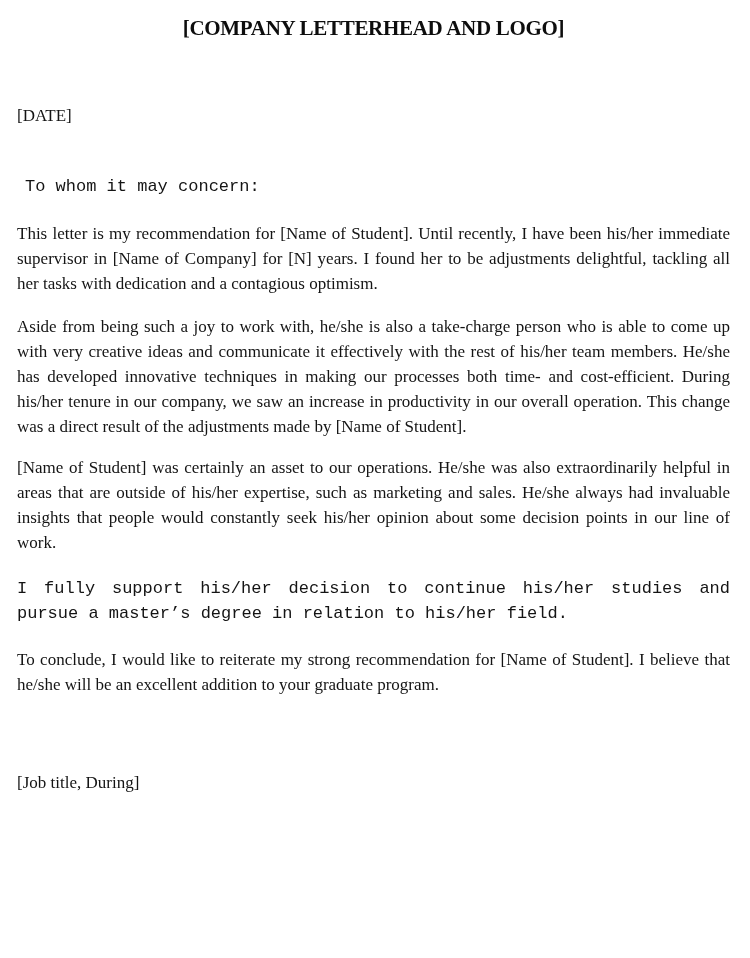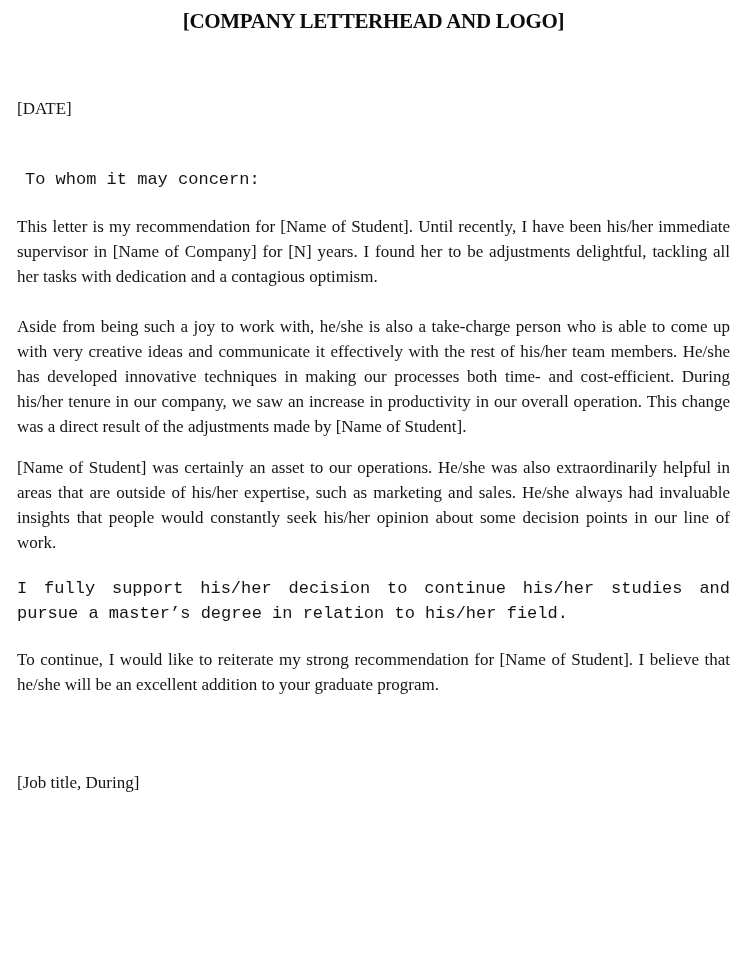--- a/index.html
+++ b/index.html
@@ -14,41 +14,41 @@
     background: #ffffff;
     color: #141414;
     font-family: "Liberation Serif", "DejaVu Serif", serif;
     font-size: 17px;
     line-height: 25px;
     box-sizing: border-box;
     padding: 6px 20px 0 17px;
     overflow: hidden;
   }
   .letter-title {
-    margin: 1px;
+    margin: 8px;
     text-align: center;
     font-size: 21px;
     line-height: 28px;
     font-weight: bold;
     letter-spacing: -0.3px;
     color: #0d0d0d;
   }
   .date-line {
     margin: 61px 0 0 0;
   }
   .salutation {
     margin: 46px 0 0 8px;
     font-family: Liberation Mono, monospace;
   }
   .body-par {
     margin: 21px 0 0 0;
     text-align: justify;
   }
   .par-1 { margin-top: 22px; }
-  .par-2 { margin-top: 25px; font-family: Liberation Serif, serif; }
+  .par-2 { margin-top: 18px; font-family: Liberation Serif, serif; }
   .par-3 { margin-top: 16px; }
   .par-4 { margin-top: 21px; font-family: Liberation Mono, monospace; }
   .par-5 { margin-top: 21px; }
   .closing {
     margin: 47px 0 0 0;
   }
   .signature-block {
     margin: 72px 0 0 0;
   }
   .signature-line {
@@ -68,20 +68,20 @@
   <p class="salutation">To whom it may concern:</p>
 
   <p class="body-par par-1">This letter is my recommendation for [Name of Student]. Until recently, I have been his/her immediate supervisor in [Name of Company] for [N] years. I found her to be adjustments delightful, tackling all her tasks with dedication and a contagious optimism.</p>
 
   <p class="body-par par-2">Aside from being such a joy to work with, he/she is also a take-charge person who is able to come up with very creative ideas and communicate it effectively with the rest of his/her team members. He/she has developed innovative techniques in making our processes both time- and cost-efficient. During his/her tenure in our company, we saw an increase in productivity in our overall operation. This change was a direct result of the adjustments made by [Name of Student].</p>
 
   <p class="body-par par-3">[Name of Student] was certainly an asset to our operations. He/she was also extraordinarily helpful in areas that are outside of his/her expertise, such as marketing and sales. He/she always had invaluable insights that people would constantly seek his/her opinion about some decision points in our line of work.</p>
 
   <p class="body-par par-4">I fully support his/her decision to continue his/her studies and pursue a master’s degree in relation to his/her field.</p>
 
-  <p class="body-par par-5">To continue, I would like to reiterate my strong recommendation for [Name of Student]. I believe that he/she will be an excellent addition to your graduate program.</p>
+  <p class="body-par par-5">To conclude, I would like to reiterate my strong recommendation for [Name of Student]. I believe that he/she will be an excellent addition to your graduate program.</p>
 
 
   <div class="signature-block">
     <p class="signature-line">[Job title, During]</p>
   </div>
 
 </div>
 
 </body></html>

